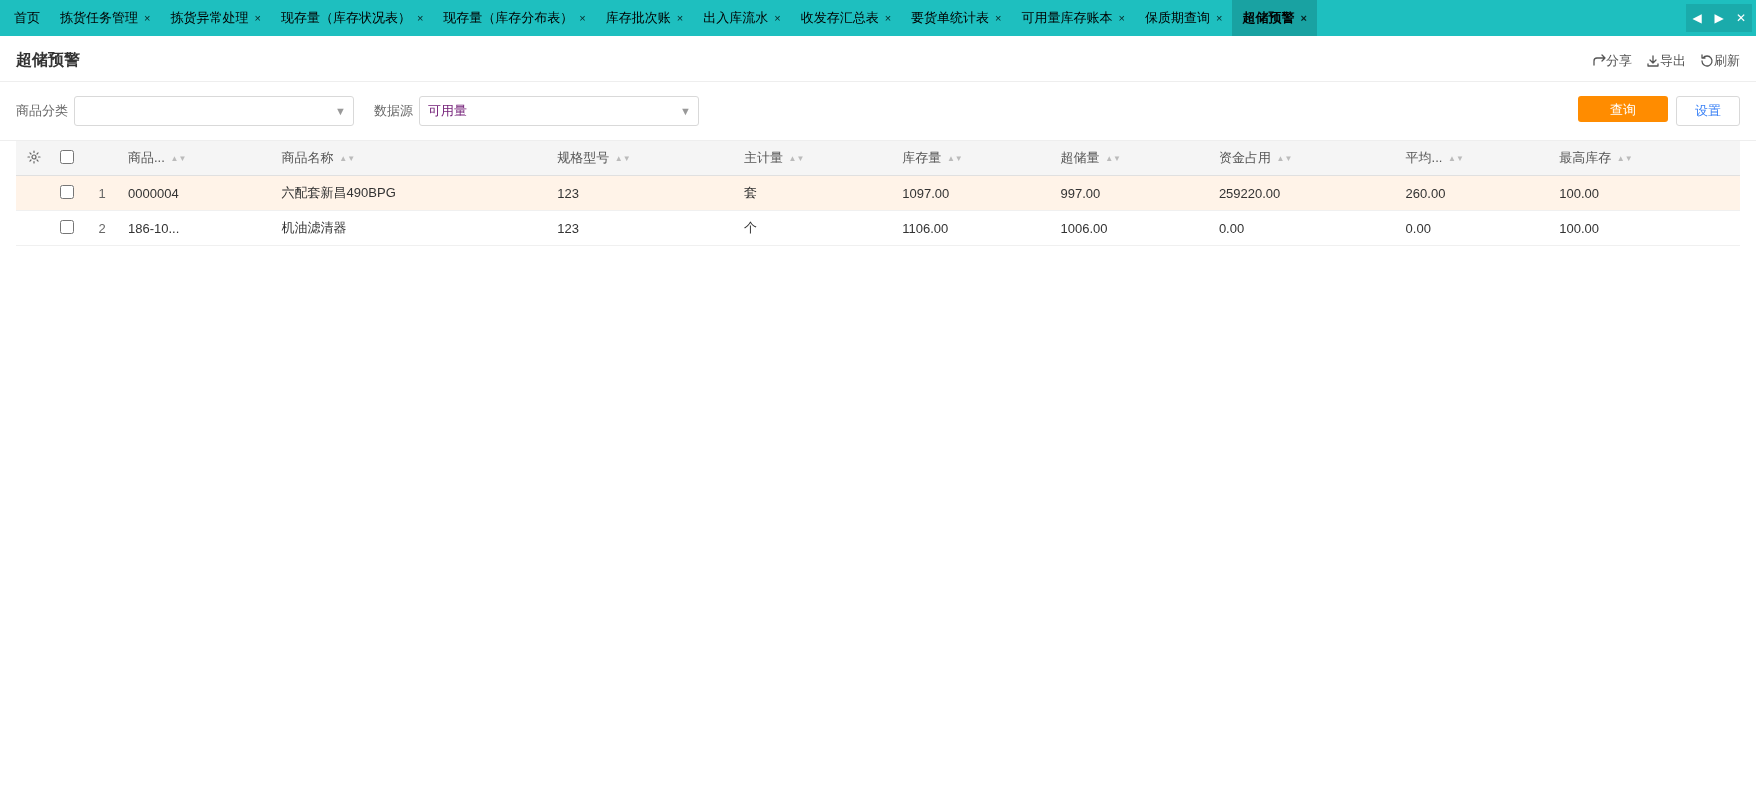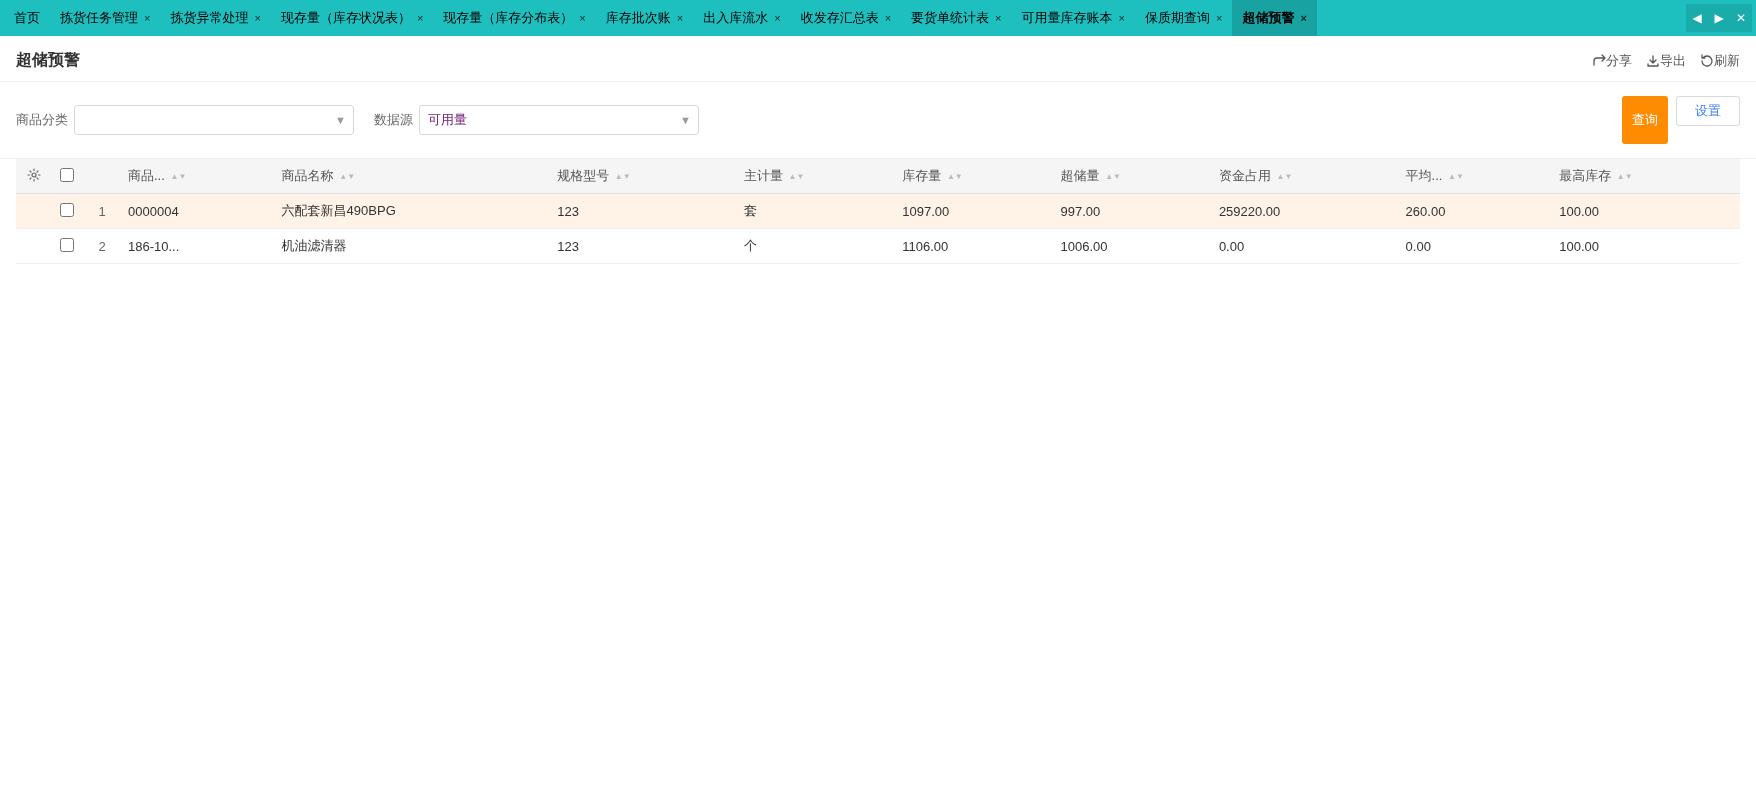--- a/index.html
+++ b/index.html
@@ -153,24 +153,24 @@
     .filter-buttons {
       margin-left: auto;
       display: flex;
       gap: 8px;
     }
     .btn-query {
       background: #ff8c00;
       color: #fff;
       border: none;
       border-radius: 3px;
-      padding: 5px 10px;
-      cursor: pointer;
-      font-size: 13px;
-      height: 48px;
+      padding: 5px 32px;
+      cursor: pointer;
+      font-size: 13px;
+      height: 26px;
     }
     .btn-settings {
       background: #fff;
       color: #3b82f6;
       border: 1px solid #d9d9d9;
       border-radius: 3px;
       padding: 5px 18px;
       cursor: pointer;
       font-size: 13px;
       height: 30px;

